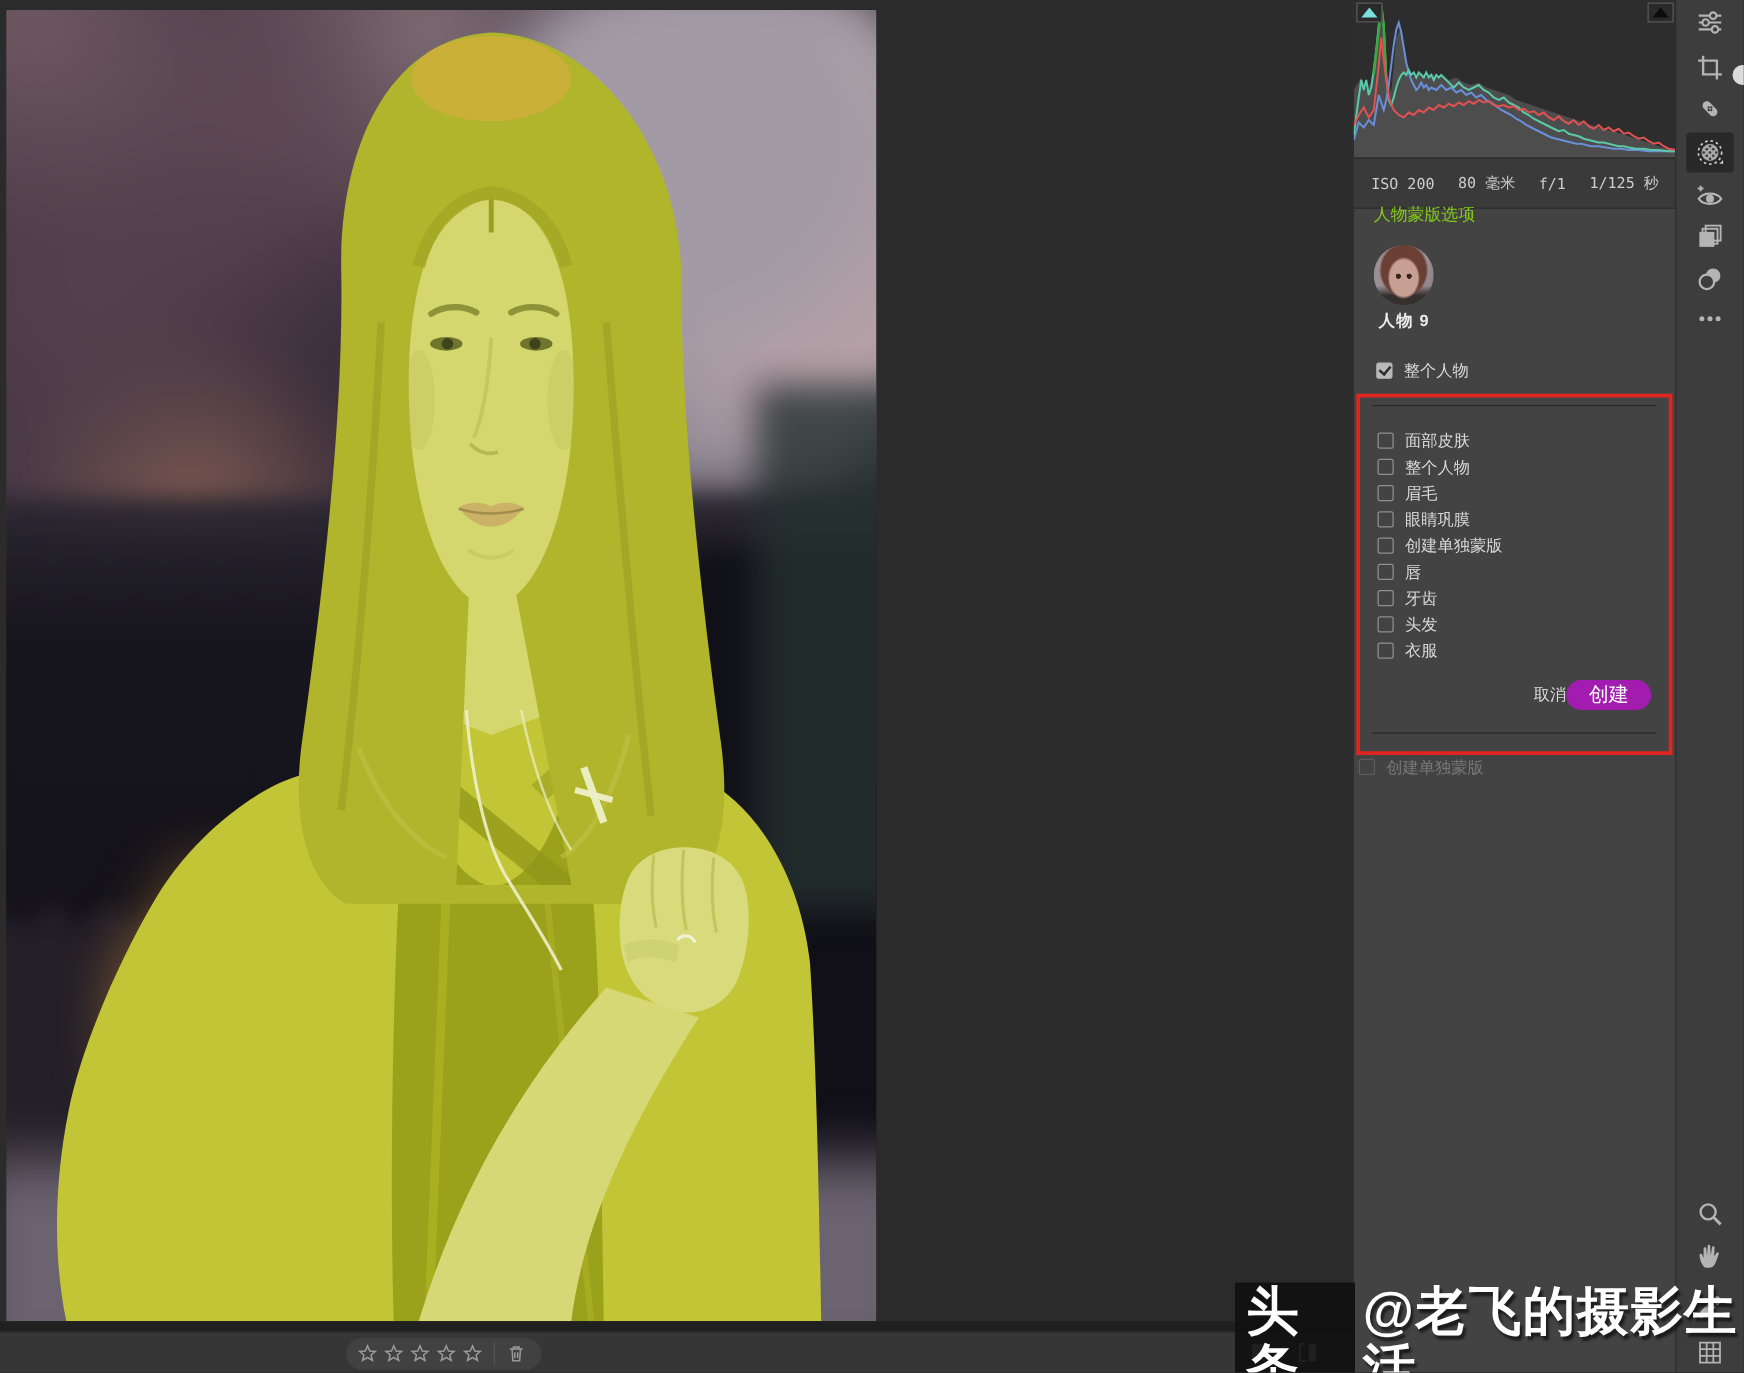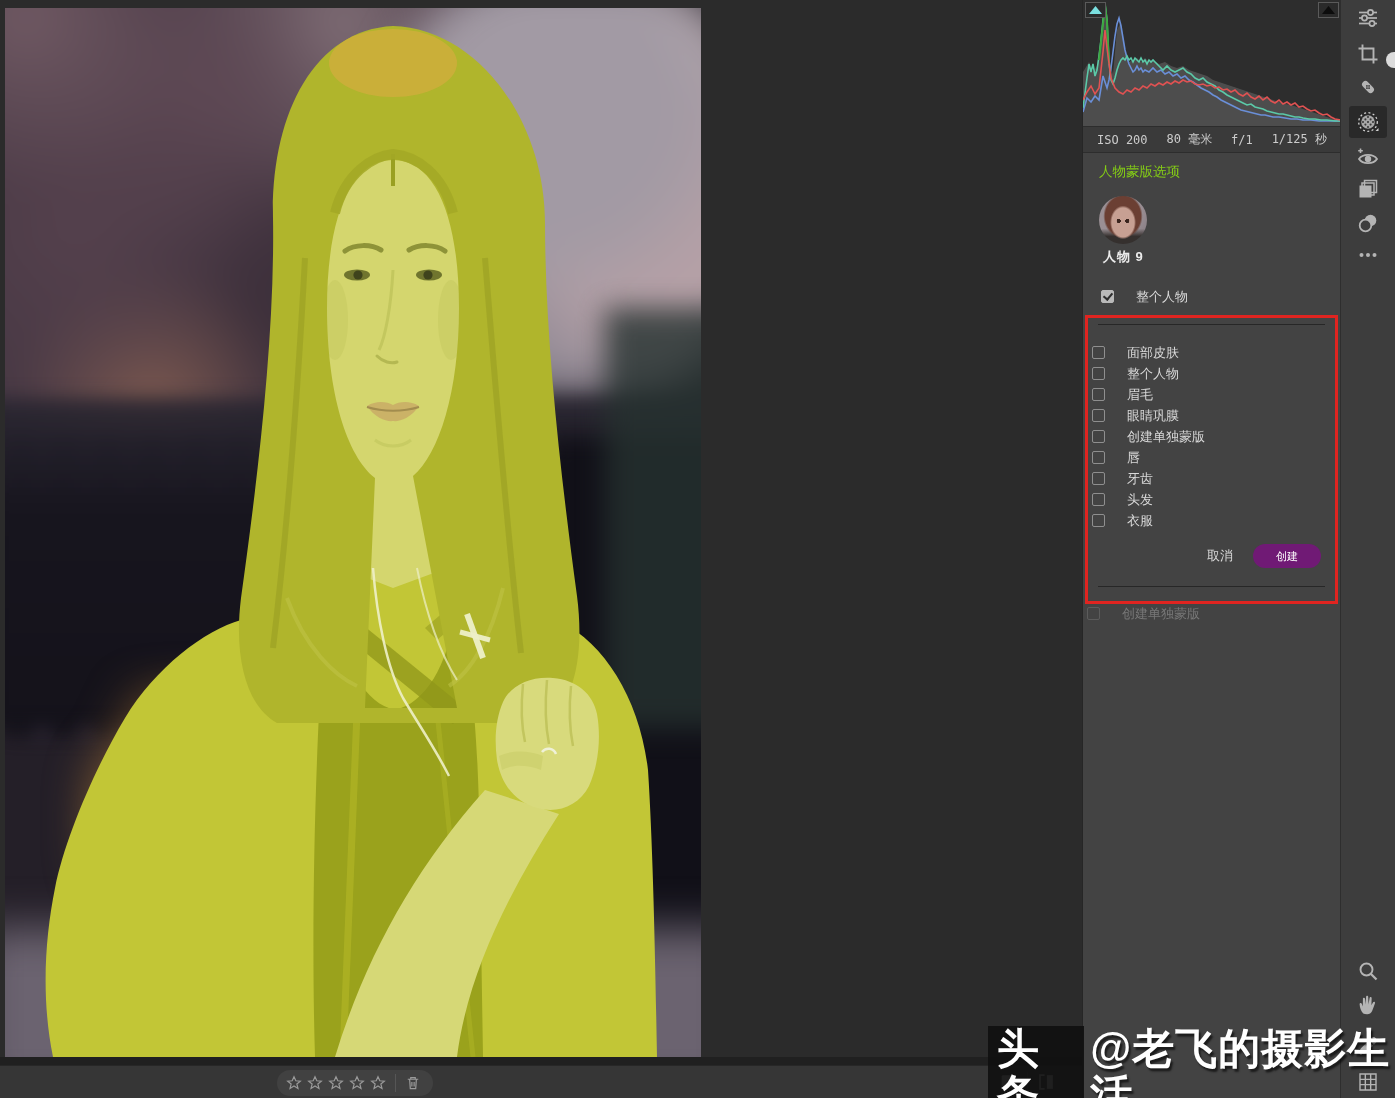--- a/index.html
+++ b/index.html
@@ -46,46 +46,46 @@
   .rating-pill svg{flex:none;}
   .pill-div{width:1px;height:18px;background:#565656;margin:0 5px;}
   .view-icons{position:absolute;left:998px;top:5px;display:flex;align-items:center;gap:7px;}
   .vbar{width:1px;height:20px;background:#555;}
 
   
   .panel{position:absolute;left:1082px;top:0;width:258px;height:1098px;background:#434343;border-left:1px solid #262626;box-sizing:border-box;}
   .histogram{position:absolute;left:0;top:0;width:258px;height:127px;background:#2d2d2d;border-bottom:1px solid #232323;}
   .clipbox{position:absolute;top:2px;width:21px;height:16px;background:#2a2a2a;border:1px solid #5a5a5a;box-sizing:border-box;}
   .clipbox.left{left:2px;} .clipbox.right{right:2px;}
-  .meta-bar{position:absolute;left:0;top:127px;width:258px;height:26px;background:#3a3a3a;border-bottom:1px solid #2d2d2d;
+  .meta-bar{position:absolute;left:0;top:127px;width:258px;height:40px;background:#3a3a3a;border-bottom:1px solid #2d2d2d;
     display:flex;align-items:center;justify-content:space-between;padding:0 14px;box-sizing:border-box;
     font-family:"DejaVu Sans Mono","Liberation Mono",monospace;font-size:12px;color:#cccccc;}
   .panel-title{position:absolute;left:16px;top:163px;font-size:13.5px;color:#84cc16;}
   .thumb{position:absolute;left:16px;top:196px;width:48px;height:48px;border-radius:50%;
     background:
      radial-gradient(circle at 41% 52%, #3a241e 0 5%, rgba(0,0,0,0) 6%),
      radial-gradient(circle at 59% 52%, #3a241e 0 5%, rgba(0,0,0,0) 6%),
      radial-gradient(ellipse 27% 35% at 50% 55%, #c7a093 0 86%, rgba(199,160,147,0) 100%),
      radial-gradient(ellipse 41% 46% at 50% 42%, #6b3f33 0 90%, rgba(107,63,51,0) 100%),
      linear-gradient(0deg, #35302e 0 16%, rgba(53,48,46,0) 32%),
      radial-gradient(circle at 32% 28%, #9a8f94 0 55%, #7d737b 100%);}
   .person-name{position:absolute;left:20px;top:248px;font-size:13px;font-weight:bold;color:#ececec;letter-spacing:1px;}
   .cb{width:13px;height:13px;border:1px solid #8f8f8f;border-radius:2px;box-sizing:border-box;background:transparent;flex:none;position:relative;}
   .cb.checked{background:#b9b9b9;border-color:#b9b9b9;}
   .cb.checked::after{content:"";position:absolute;left:3px;top:0px;width:4px;height:7px;
     border:2px solid #2e2e2e;border-top:none;border-left:none;transform:rotate(40deg);}
   .cb.disabled{border-color:#5c5c5c;}
-  .crow{display:flex;align-items:center;gap:22px;height:21px;font-size:13px;color:#d9d9d9;cursor:default;}
+  .crow{display:flex;align-items:center;gap:9px;height:21px;font-size:13px;color:#d9d9d9;cursor:default;}
   .whole-row{position:absolute;left:18px;top:286px;}
   .red-box{position:absolute;left:2px;top:315px;width:253px;height:289px;border:3px solid #e02420;box-sizing:border-box;}
   .rb-div{position:absolute;left:10px;right:10px;height:1px;background:#272727;}
-  .feat-list{position:absolute;left:4px;top:24px;right:10px;}
-  .actions{position:absolute;right:14px;top:226px;display:flex;align-items:center;gap:20px;}
+  .feat-list{position:absolute;left:14px;top:24px;right:10px;}
+  .actions{position:absolute;right:14px;top:226px;display:flex;align-items:center;}
   .btn-cancel{font-size:13px;color:#dadada;}
-  .btn-create{min-width:44px;height:24px;border-radius:12px;background:#701a75;color:#ffffff;font-size:11px;
+  .btn-create{min-width:44px;height:24px;border-radius:12px;background:#a21caf;color:#ffffff;font-size:16px;
     display:flex;align-items:center;justify-content:center;padding:0 12px;}
   .sep-row{position:absolute;left:4px;top:603px;color:#787878;}
   .sep-row .lbl{color:#787878;}
 
   
   .toolbar{position:absolute;left:1340px;top:0;width:55px;height:1098px;background:#3d3d3d;border-left:1px solid #2e2e2e;box-sizing:border-box;}
   .tool{position:absolute;left:50%;transform:translateX(-50%);width:24px;height:24px;}
   .tool-sel-bg{position:absolute;left:50%;transform:translateX(-50%);top:106px;width:38px;height:32px;border-radius:3px;background:#292929;}
   .edge-dot{position:absolute;right:-7px;top:52px;width:16px;height:16px;border-radius:50%;background:#dcdcdc;}
 

